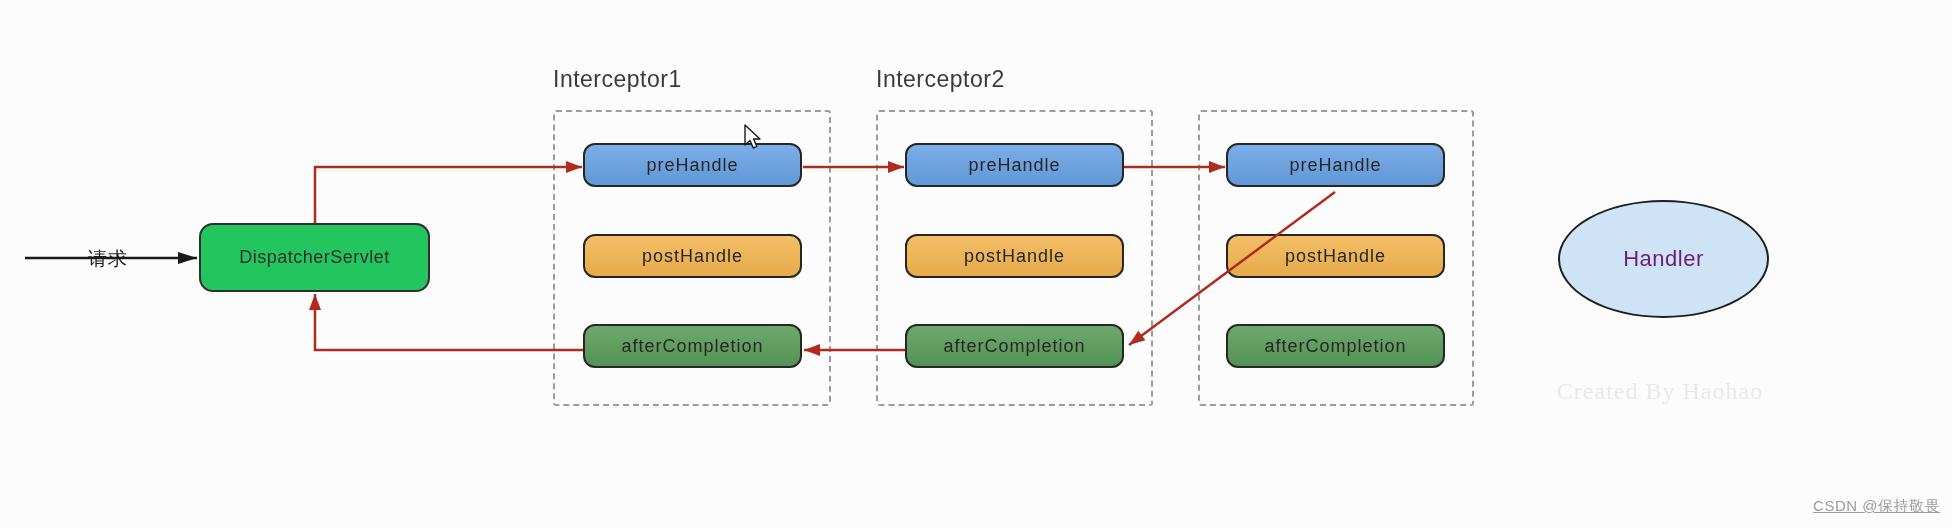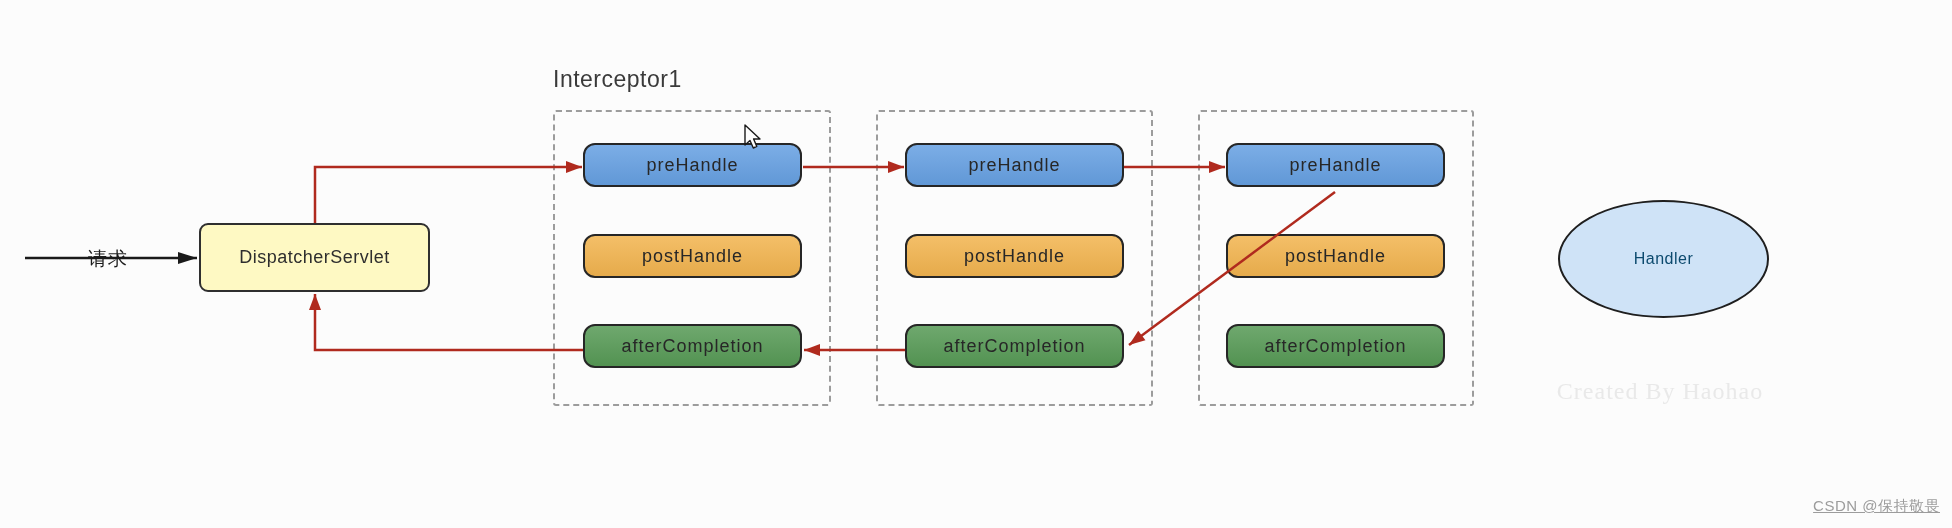--- a/index.html
+++ b/index.html
@@ -9,21 +9,21 @@
   }
   .abs{position:absolute;}
   
   .req-label{
     left:78px;top:246px;width:60px;text-align:center;
     font-size:19px;color:#1c1c1c;letter-spacing:1px;
   }
   
   .dispatcher{
     left:199px;top:223px;width:231px;height:69px;box-sizing:border-box;
-    background:#fef9c3;border:2.5px solid #2f2f2f;border-radius:9px;
+    background:#22c55e;border:2.5px solid #2f2f2f;border-radius:14px;
     display:flex;align-items:center;justify-content:center;
     font-size:18px;color:#2e2e2e;letter-spacing:0.5px;
   }
   
   .panel{
     top:110px;height:296px;box-sizing:border-box;
     border:2px dashed #9c9c9c;border-radius:3px;background:transparent;
   }
   .ititle{
     top:66px;height:30px;text-align:left;
@@ -35,21 +35,21 @@
     border:2.5px solid #262626;border-radius:12px;
     background-image:linear-gradient(rgba(255,255,255,.14),rgba(0,0,0,.05));
     display:flex;align-items:center;justify-content:center;
     font-size:18px;color:#272727;letter-spacing:1px;
   }
   
   .handler{
     left:1558px;top:200px;width:211px;height:118px;box-sizing:border-box;
     border:2.5px solid #1f1f1f;border-radius:50%;
     display:flex;align-items:center;justify-content:center;
-    font-size:16px;color:#0c4a6e;letter-spacing:0.5px;
+    font-size:22px;color:#701a75;letter-spacing:0.5px;
   }
   .watermark{
     left:1540px;top:378px;width:240px;text-align:center;
     font-family:"Liberation Serif",serif;font-size:24px;color:#e9e9e9;letter-spacing:1px;
   }
   .credit{
     right:12px;top:497px;font-size:15px;color:#9c9c9c;letter-spacing:0.5px;text-decoration:underline;
   }
   svg.layer{left:0;top:0;pointer-events:none;}
 </style>
@@ -63,20 +63,21 @@
   <div class="abs dispatcher">
     <span>DispatcherServlet</span>
   </div>
 
   <div class="abs ititle" style="left:553px;width:278px">Interceptor1</div>
   <div class="abs panel" style="left:553px;width:278px"></div>
   <div class="abs mbox" style="left: 583px; top: 143px; background-color: rgb(102, 160, 226);">preHandle</div>
   <div class="abs mbox" style="left: 583px; top: 234px; background-color: rgb(242, 180, 79);">postHandle</div>
   <div class="abs mbox" style="left: 583px; top: 324px; background-color: rgb(87, 154, 86);">afterCompletion</div>
 
+  <div class="abs ititle" style="left:876px;width:277px">Interceptor2</div>
   <div class="abs panel" style="left:876px;width:277px"></div>
   <div class="abs mbox" style="left: 905px; top: 143px; background-color: rgb(102, 160, 226);">preHandle</div>
   <div class="abs mbox" style="left: 905px; top: 234px; background-color: rgb(242, 180, 79);">postHandle</div>
   <div class="abs mbox" style="left: 905px; top: 324px; background-color: rgb(87, 154, 86);">afterCompletion</div>
 
   <div class="abs panel" style="left:1198px;width:276px"></div>
   <div class="abs mbox" style="left: 1226px; top: 143px; background-color: rgb(102, 160, 226);">preHandle</div>
   <div class="abs mbox" style="left: 1226px; top: 234px; background-color: rgb(242, 180, 79);">postHandle</div>
   <div class="abs mbox" style="left: 1226px; top: 324px; background-color: rgb(87, 154, 86);">afterCompletion</div>
 

